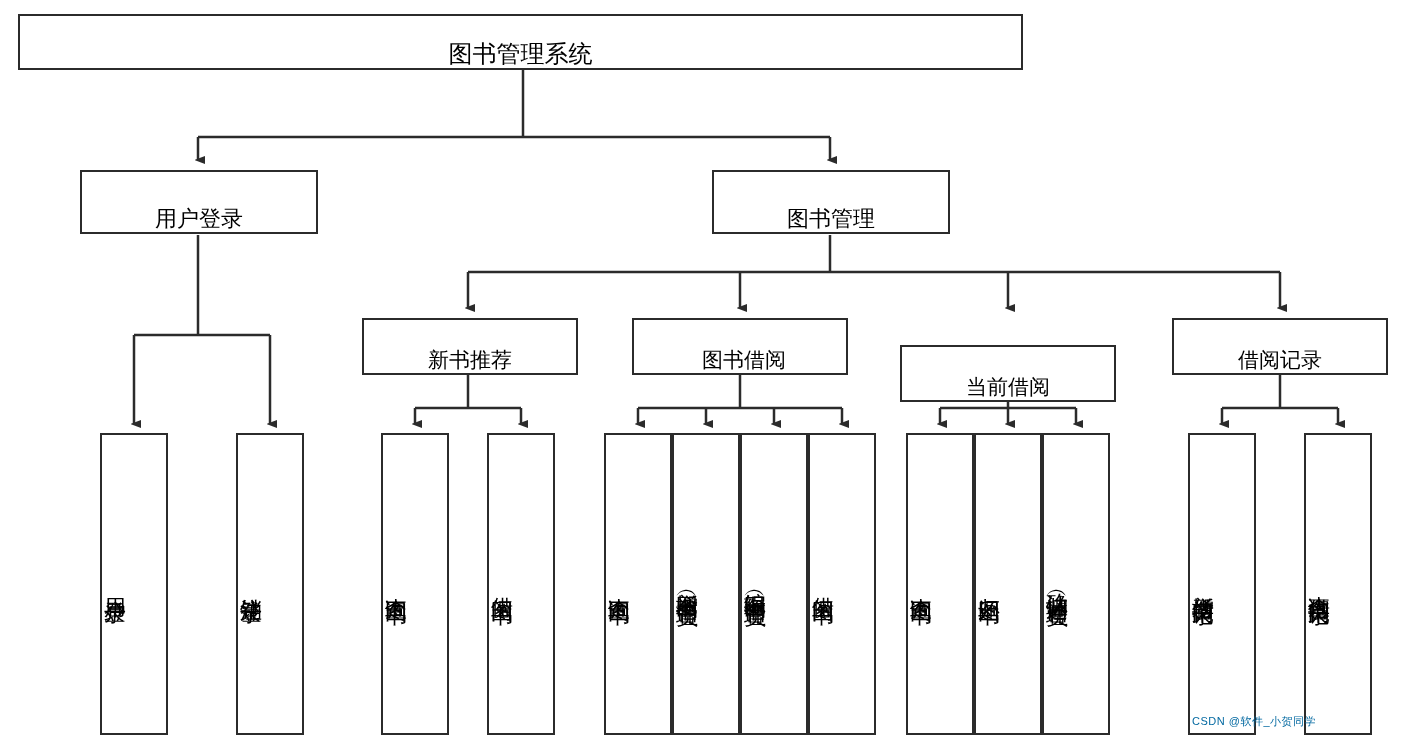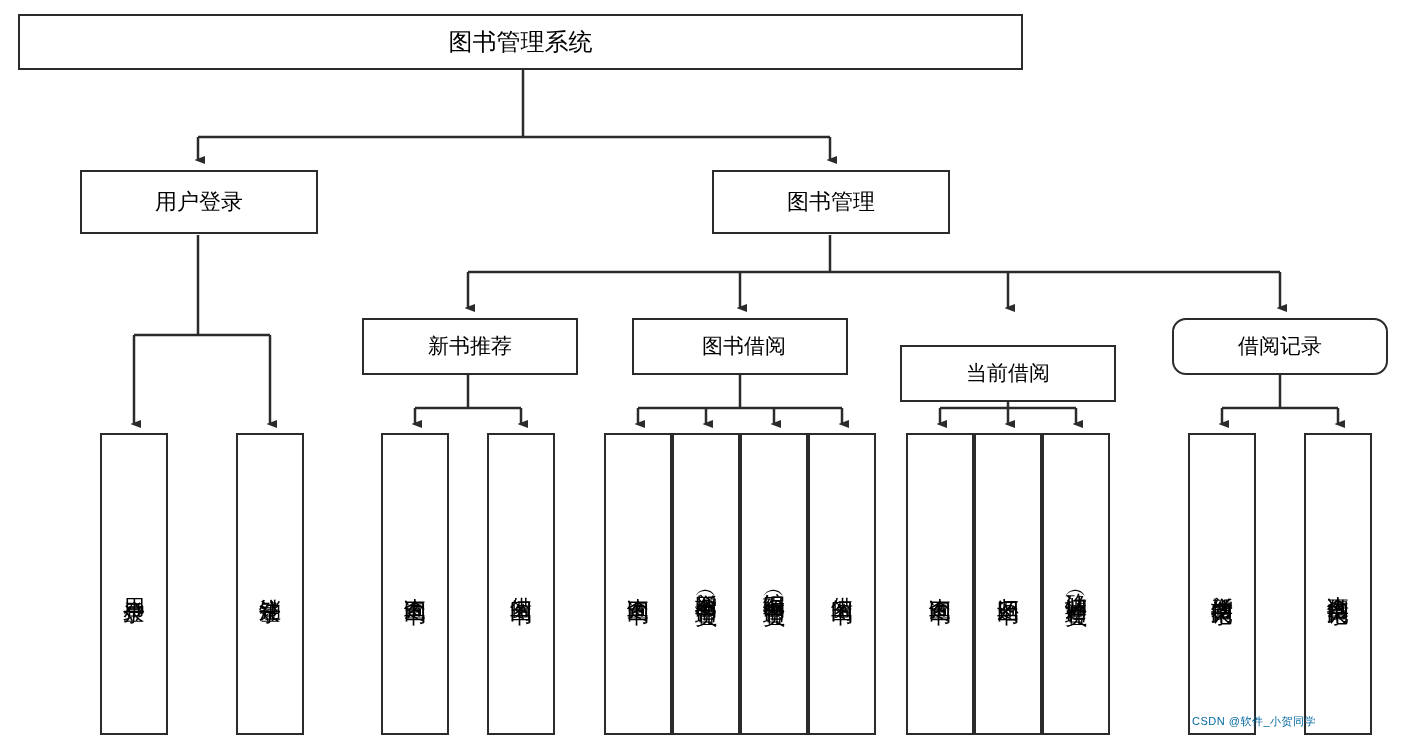--- a/index.html
+++ b/index.html
@@ -25,21 +25,21 @@
     width: 1405px;
     height: 747px;
     pointer-events: none;
   }
   .node {
     position: absolute;
     box-sizing: border-box;
     border: 2.5px solid #2b2b2b;
     background: #ffffff;
     display: flex;
-    align-items: center;
+    align-items: flex-end;
     justify-content: center;
     text-align: center;
     line-height: 1.18;
   }
   .node.root {
     font-size: 24px;
   }
   .node.lvl1 {
     font-size: 22px;
   }
@@ -137,21 +137,21 @@
   </div>
 
   <div class="node lvl2" style="left:632px; top:318px; width:216px; height:57px;padding-left:8px;">
     <span>图书借阅</span>
   </div>
 
   <div class="node lvl2" style="left:900px; top:318px; width:216px; height:57px;margin-top:27px;">
     <span>当前借阅</span>
   </div>
 
-  <div class="node lvl2" style="left:1172px; top:318px; width:216px; height:57px;border-radius:14px;">
+  <div class="node lvl2" style="left:1172px; top:318px; width:216px; height:57px;">
     <span>借阅记录</span>
   </div>
 
   <div class="node leaf" style="left:100px; top:433px; width:68px; height:302px;">
     <span class="leaf-text">用户登录</span>
   </div>
 
   <div class="node leaf" style="left:236px; top:433px; width:68px; height:302px;">
     <span class="leaf-text">注销登录</span>
   </div>

